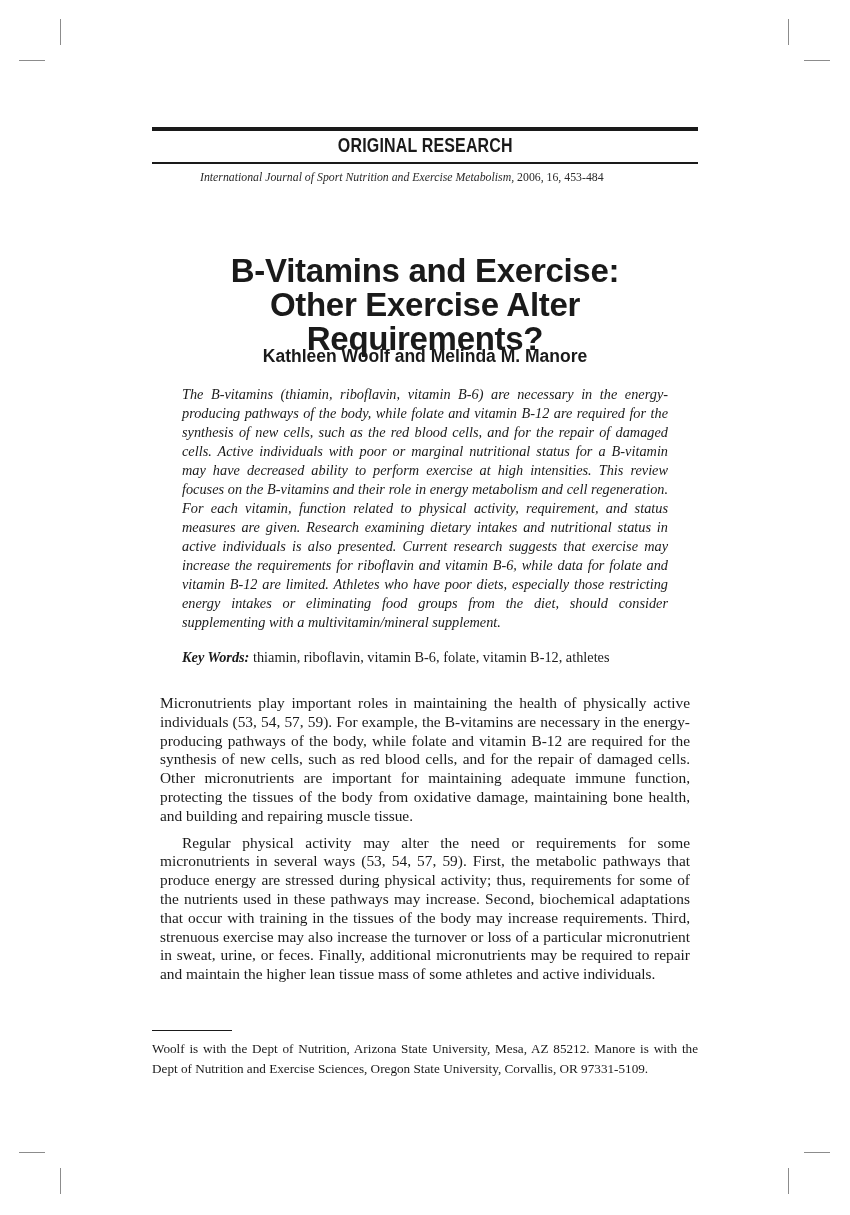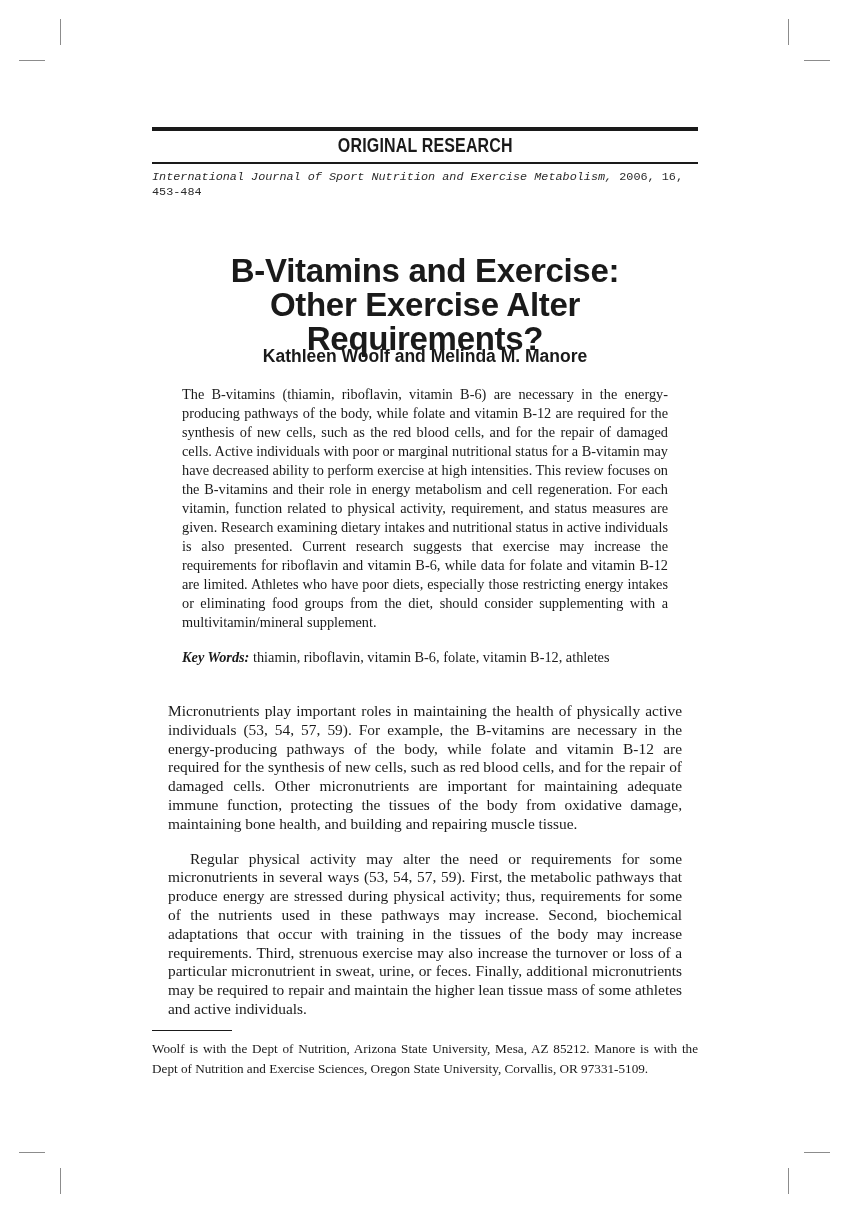--- a/index.html
+++ b/index.html
@@ -35,55 +35,57 @@
   .section-label {
     top: 134px; text-align: center;
     font-family: "Liberation Sans", sans-serif;
     font-weight: bold; font-size: 20px; line-height: 22px;
     letter-spacing: 0.2px;
   }
   .section-label span { display: inline-block; transform: scaleX(0.8); transform-origin: center; }
 
   .journal-block {
     top: 170px;
-    font-family: Liberation Mono, monospace;
+    font-family: Liberation Serif, serif;
     font-size: 11.8px; line-height: 15px;
     color: #2a2a2a;
+    margin-left: 48px;
   }
   .journal-block .jname { font-style: italic; }
 
   .article-title {
     top: 254px; text-align: center;
     font-family: "Liberation Sans", sans-serif;
     font-weight: bold; font-size: 33px; line-height: 34px;
     letter-spacing: -0.3px;
   }
   .authors {
     top: 346px; text-align: center;
     font-family: "Liberation Sans", sans-serif;
     font-weight: bold; font-size: 17.5px;
   }
 
   .abstract {
     top: 385px; left: 30px; width: 486px;
     font-size: 14.3px; line-height: 19px;
     text-align: justify;
+    font-style: italic;
   }
   .keywords {
     top: 648px; left: 30px; width: 486px;
     font-size: 14.3px; line-height: 19px;
   }
   .keywords .kw-label { font-weight: bold; font-style: italic; }
 
   .body-text {
     top: 686px;
     font-size: 15.4px; line-height: 18.8px;
     text-align: justify;
   }
-  .body-text p { margin: 16px; }
+  .body-text p { margin: 8px; }
   .body-text p.indent { text-indent: 22px; }
 
   .footnote-rule { top: 1030px; width: 80px; height: 1.3px; background: #1a1a1a; }
   .footnote {
     top: 1039px;
     font-size: 13.2px; line-height: 19.6px;
     text-align: justify;
   }
 
   .page-number {

